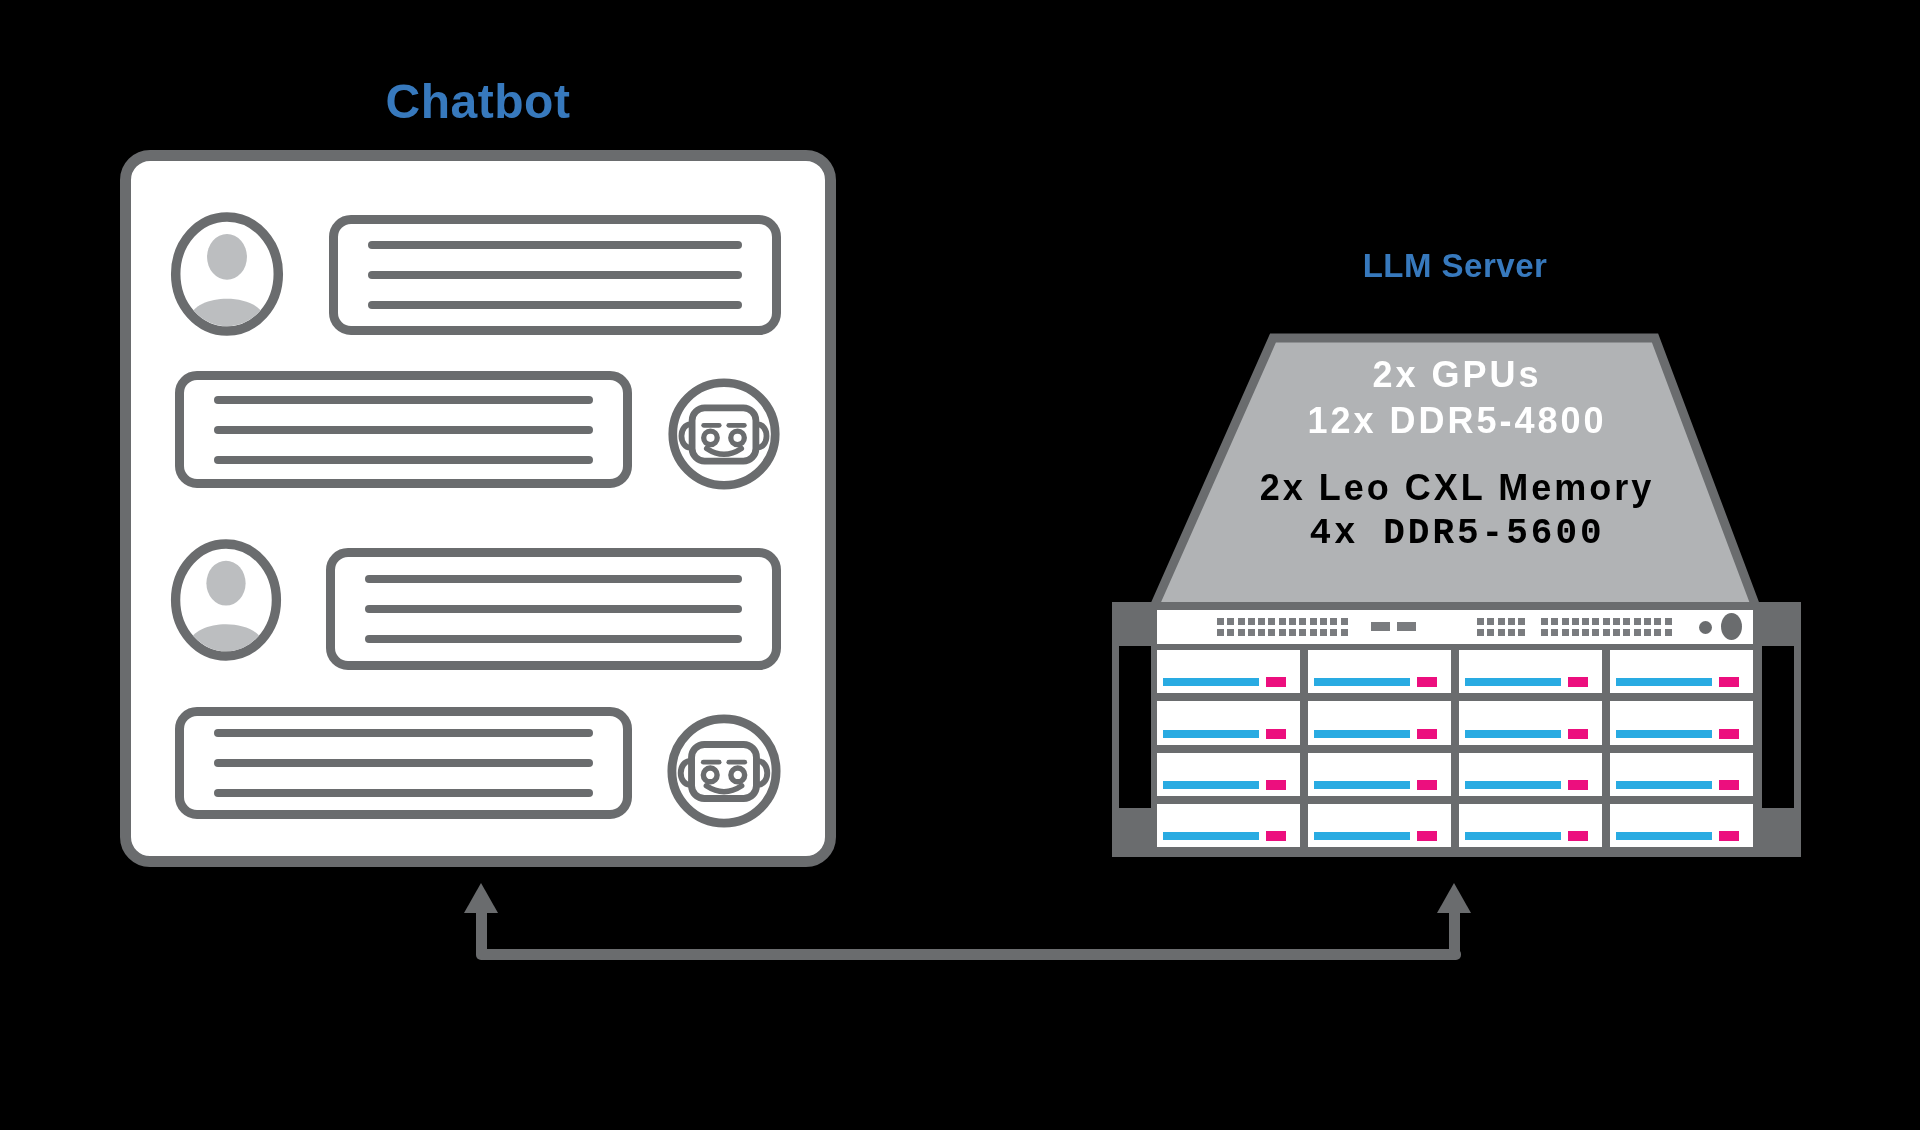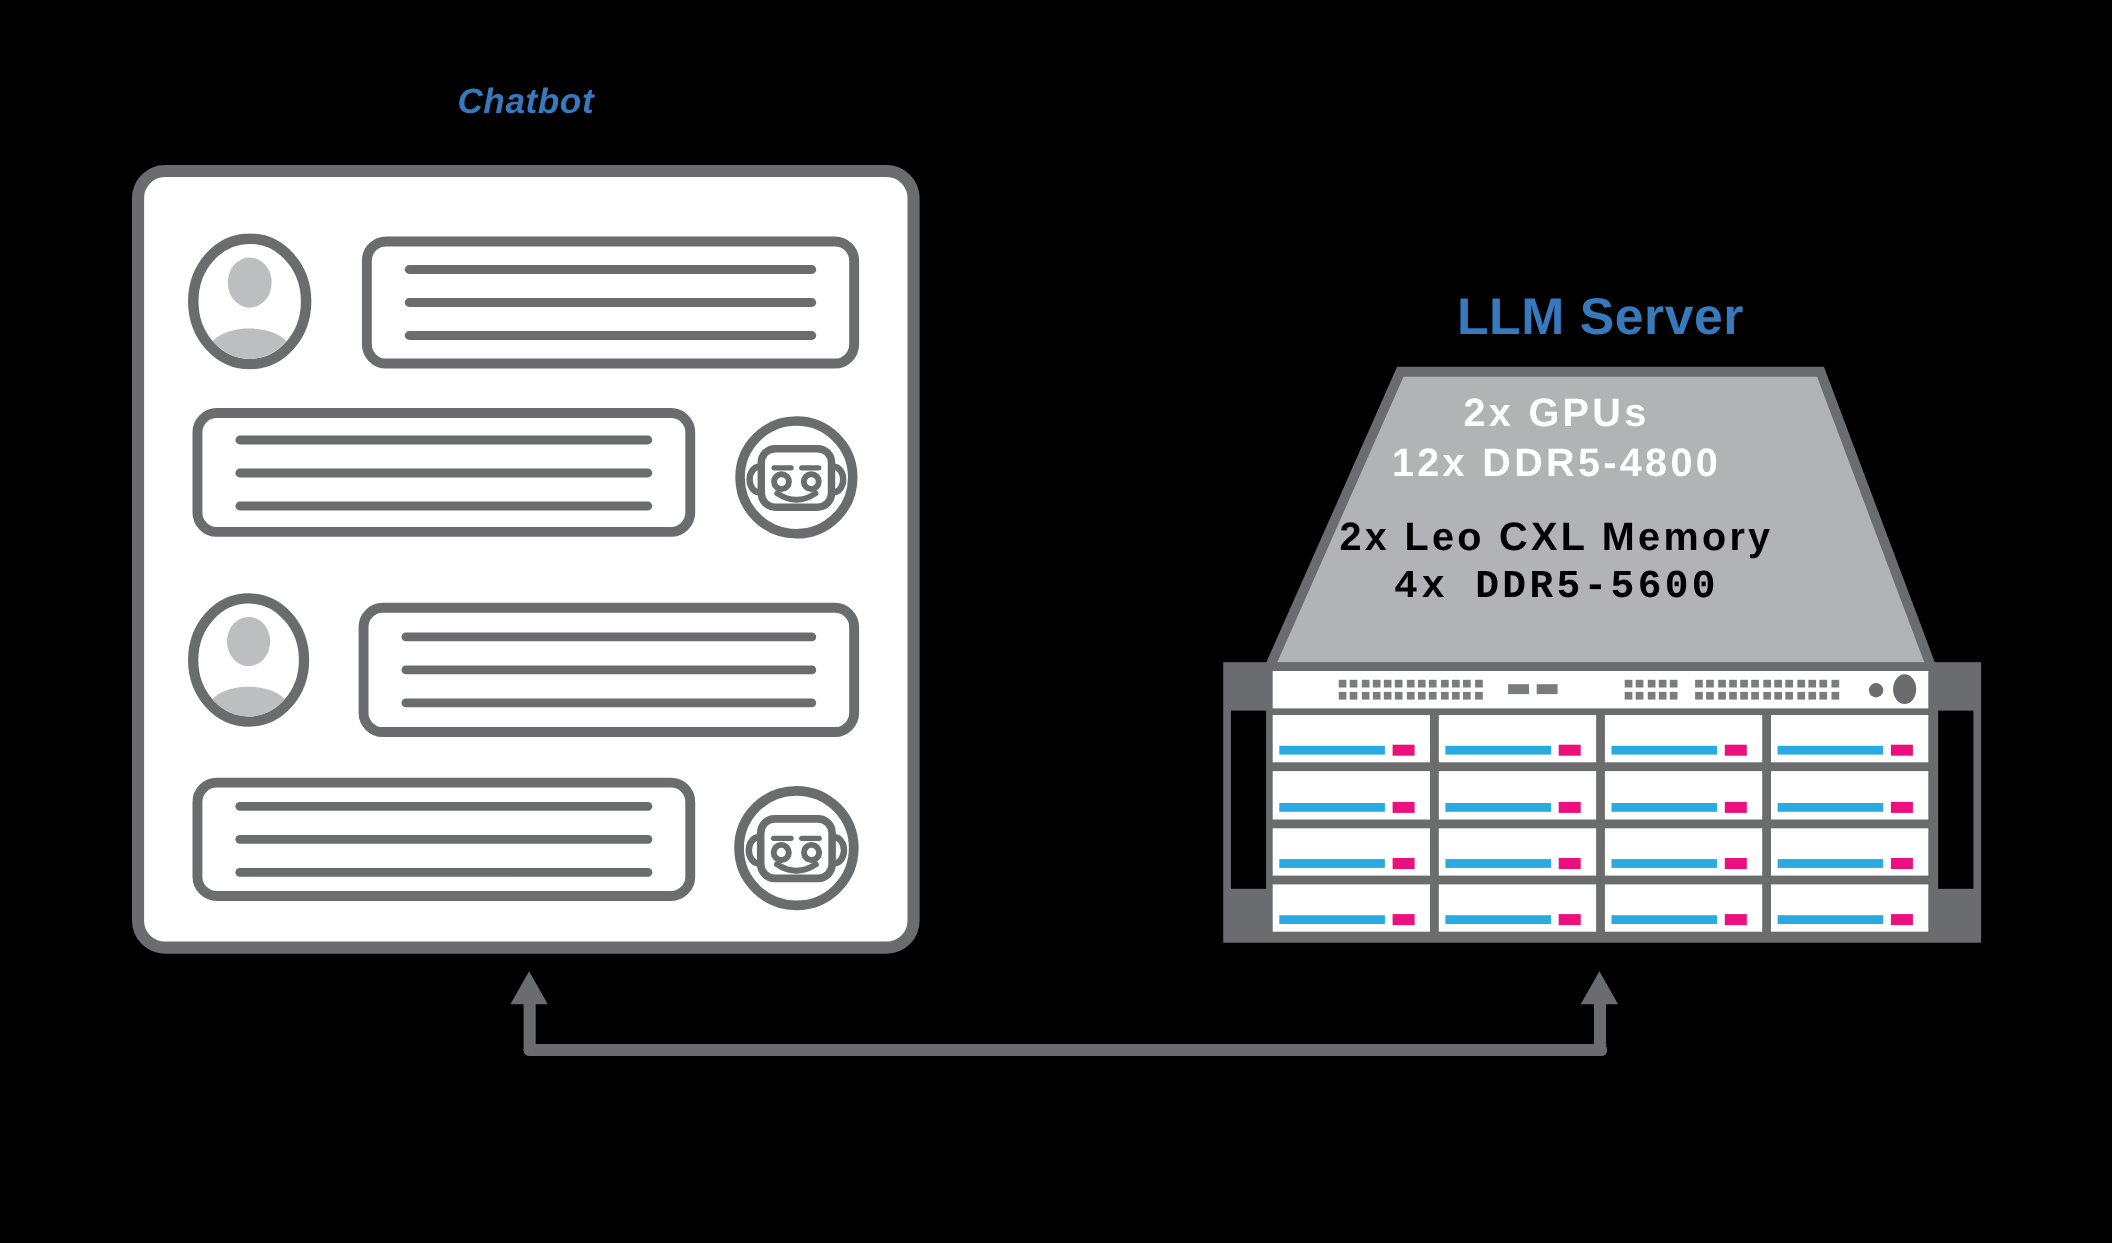--- a/index.html
+++ b/index.html
@@ -17,22 +17,22 @@
   .abs { position: absolute; }
 
   
   .blue-title {
     color: #3779BD;
     font-weight: bold;
     text-align: center;
     letter-spacing: 0.5px;
     white-space: nowrap;
   }
-  .chatbot-title { left: 120px; top: 74px; width: 716px; font-size: 32px; font-style: italic; }
-  .server-title  { left: 1154px; top: 260px; width: 602px; font-size: 47px; }
+  .chatbot-title { left: 120px; top: 74px; width: 716px; font-size: 48px; }
+  .server-title  { left: 1154px; top: 247px; width: 602px; font-size: 33px; }
   .caption {
     left: 478px; top: 985px; width: 985px;
     font-size: 43px; line-height: 48px;
   }
 
   
   .chat-card {
     left: 120px; top: 150px;
     width: 694px; height: 695px;
     background: #fff;
@@ -63,21 +63,21 @@
   .avatar-1 { left:  39px; top:  51px; width: 114px; height: 124px; }
   .avatar-2 { left:  39px; top: 377px; width: 112px; height: 124px; }
   .robot-1  { left: 535px; top: 215px; width: 116px; height: 116px; }
   .robot-2  { left: 534px; top: 551px; width: 118px; height: 118px; }
   .avatar, .robot { position: absolute; }
   .avatar svg, .robot svg { display: block; width: 100%; height: 100%; }
 
   
   .trapezoid-svg { left: 1100px; top: 325px; width: 710px; height: 290px; }
   .spec-lines {
-    left: 1114px; top: 352px; width: 602px;
+    left: 1156px; top: 352px; width: 602px;
     display: flex; flex-direction: column;
     text-align: center;
   }
   .spec-line {
     font-size: 36px;
     font-weight: bold;
     line-height: 46.4px;
     letter-spacing: 3px;
     white-space: nowrap;
   }

